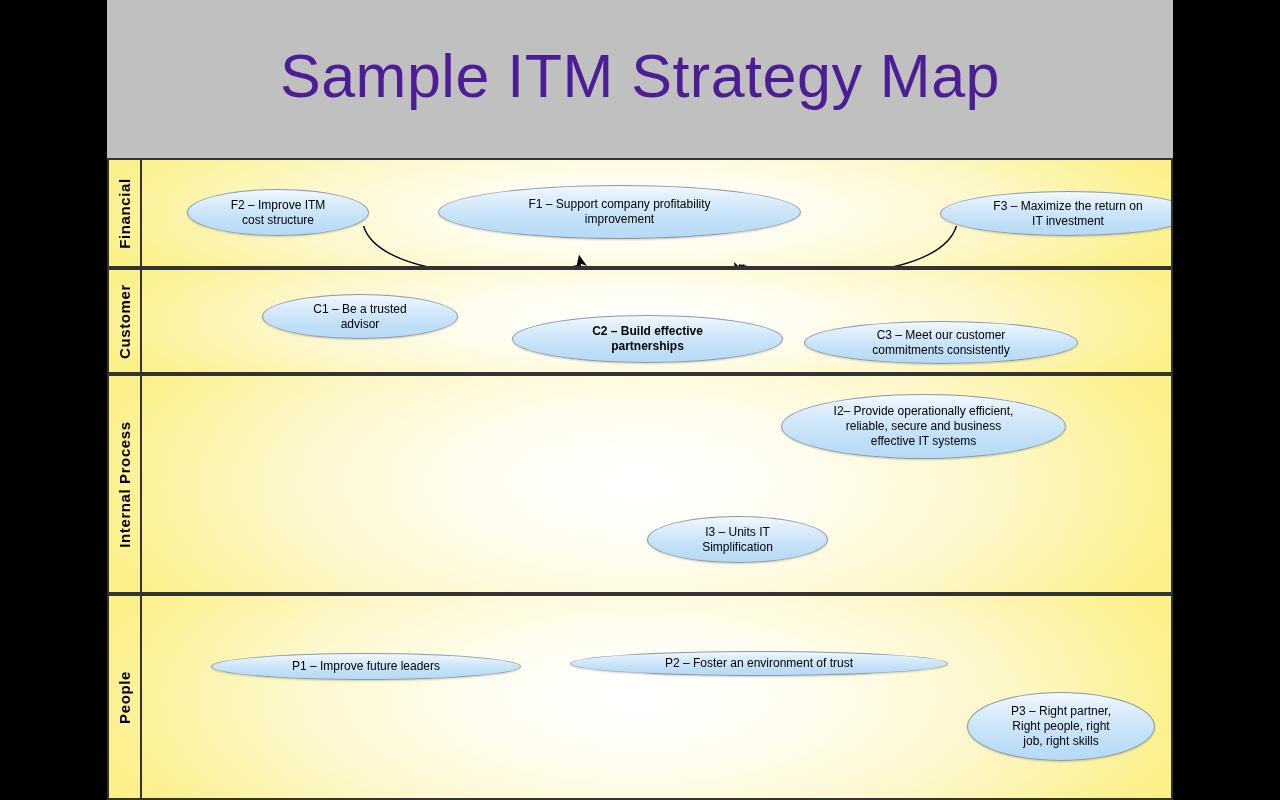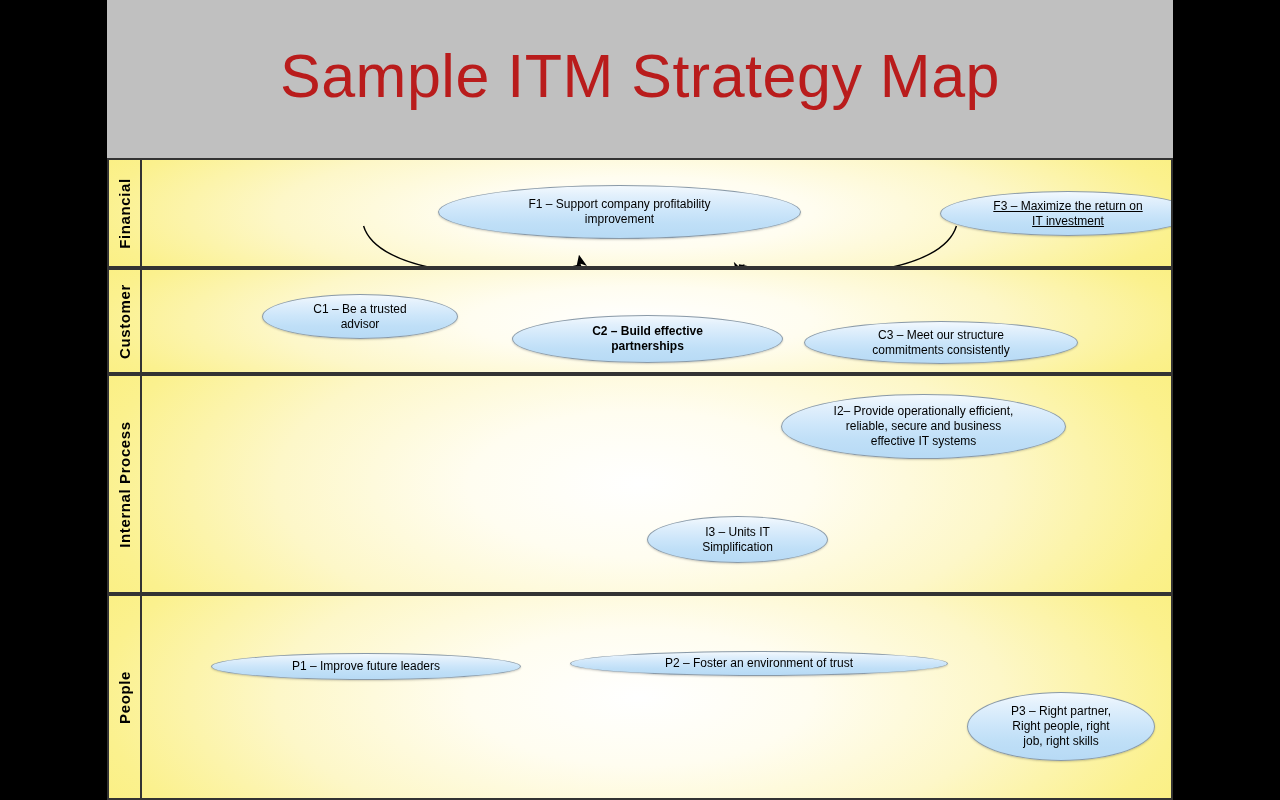--- a/index.html
+++ b/index.html
@@ -40,21 +40,21 @@
     background: #c0c0c0;
     display: flex;
     align-items: center;
     justify-content: center;
     box-sizing: border-box;
   }
   #title-text {
     font-family: "Liberation Sans", sans-serif;
     font-size: 61px;
     font-weight: 400;
-    color: #b91c1c;
+    color: #4c1d95;
     letter-spacing: 0.5px;
     white-space: nowrap;
     line-height: 1;
     padding-bottom: 6px;
   }
 
   
   .band {
     position: absolute;
     left: 0;
@@ -174,25 +174,29 @@
         <svg class="arrows" viewBox="0 0 1031 106" preserveAspectRatio="none">
           <defs>
             <marker id="arrowUp" markerWidth="9" markerHeight="9" refX="4.5" refY="7.5" orient="auto">
               <path d="M4.5,0 L8.5,9 L4.5,6.5 L0.5,9 Z" fill="#000000"></path>
             </marker>
           </defs>
           <path d="M 222,66 C 236,112 350,124 440,105" fill="none" stroke="#000000" stroke-width="1.4" marker-end="url(#arrowUp)"></path>
           <path d="M 816,66 C 802,112 690,124 598,105" fill="none" stroke="#000000" stroke-width="1.4" marker-end="url(#arrowUp)"></path>
         </svg>
 
+        <div class="objective" style="left:45px; top:29px; width:182px; height:47px;">
+          <span class="obj-label">F2 – Improve ITM
+cost structure</span>
+        </div>
         <div class="objective" style="left:296px; top:25px; width:363px; height:54px;">
           <span class="obj-label">F1 – Support company profitability
 improvement</span>
         </div>
-        <div class="objective" style="left:798px; top:31px; width:256px; height:45px;text-decoration:underline;">
+        <div class="objective" style="left:798px; top:31px; width:256px; height:45px;">
           <span class="obj-label">F3 – Maximize the return on
 IT  investment</span>
         </div>
 
       </div>
     </div>
 
     <div class="band" id="band-customer" style="top:268px; height:106px;">
       <div class="band-label-cell">
         <span class="band-label-text">Customer</span>
@@ -201,21 +205,21 @@
 
         <div class="objective" style="left:120px; top:24px; width:196px; height:45px;">
           <span class="obj-label">C1 – Be a trusted
 advisor</span>
         </div>
         <div class="objective" style="left:370px; top:45px; width:271px; height:48px;font-weight:bold;">
           <span class="obj-label">C2 –  Build effective
 partnerships</span>
         </div>
         <div class="objective" style="left:662px; top:51px; width:274px; height:43px;">
-          <span class="obj-label">C3 – Meet our structure
+          <span class="obj-label">C3 – Meet our customer
 commitments consistently</span>
         </div>
 
       </div>
     </div>
 
     <div class="band" id="band-internal-process" style="top:374px; height:220px;">
       <div class="band-label-cell">
         <span class="band-label-text">Internal Process</span>
       </div>

